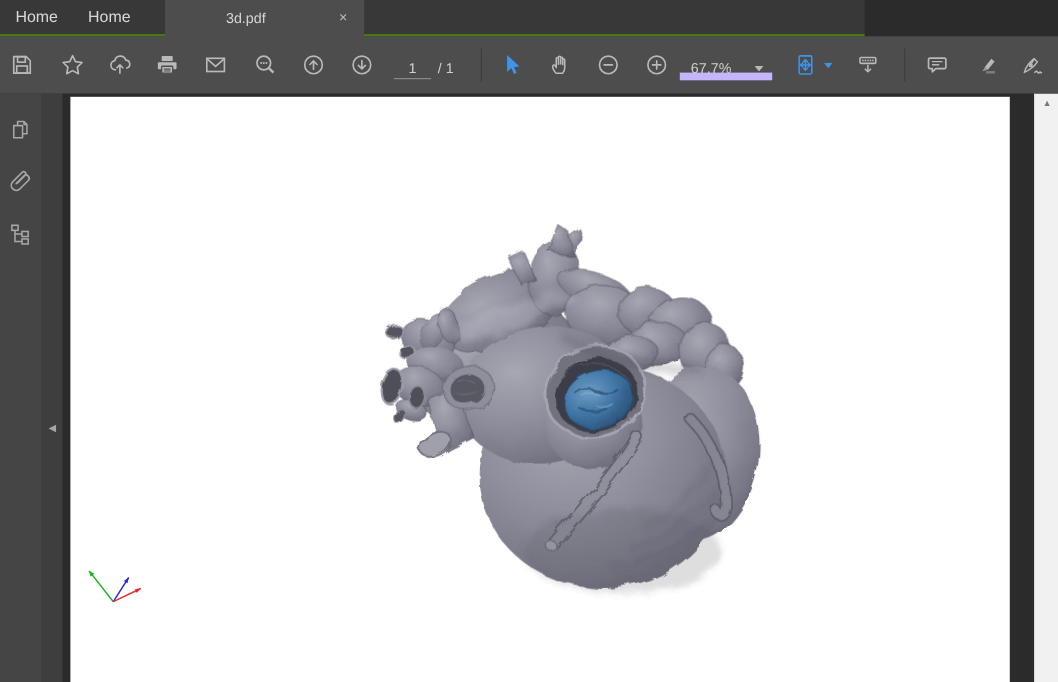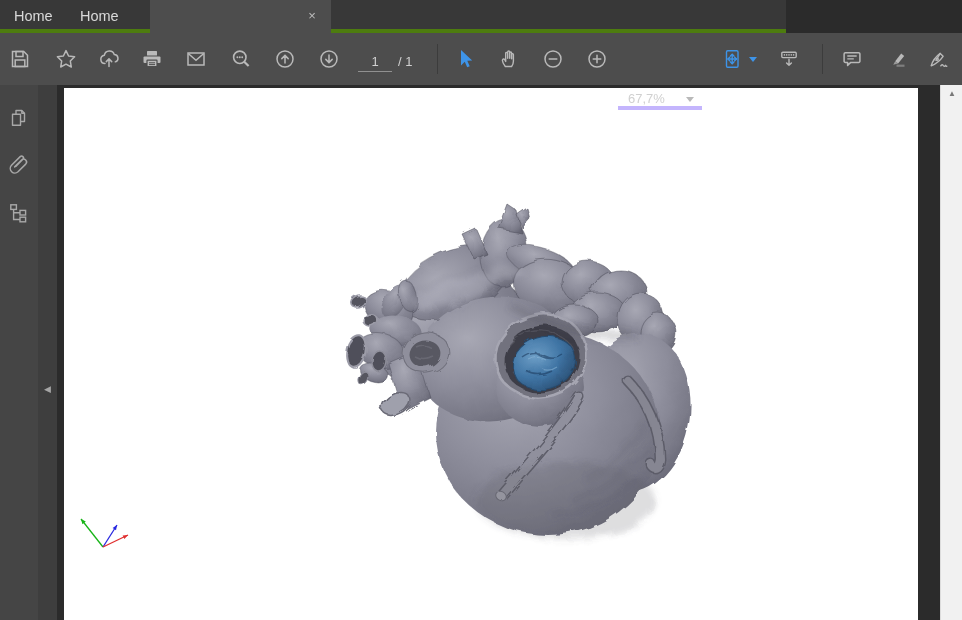--- a/index.html
+++ b/index.html
@@ -1,42 +1,42 @@
 <!DOCTYPE html>
 <html><head>
 <meta charset="utf-8">
 <style>
   * { margin:0; padding:0; box-sizing:border-box; }
   html,body { width:962px; height:620px; overflow:hidden; background:#2b2b2b;
               font-family:"Liberation Sans", sans-serif; }
   .abs { position:absolute; }
   
   #tabbar { position:absolute; left:0; top:0; width:786px; height:33px;
-            background:#383838; border-bottom:4px solid #4d7c0f; z-index:5; }
+            background:#383838; border-bottom:2px solid #4d7c0f; z-index:5; }
   .tb-label { position:absolute; top:0; height:33px; line-height:33px;
               color:#d9d9d9; font-size:14.5px; cursor:pointer; }
   #doc-tab { position:absolute; left:150px; top:0; width:181px; height:34px;
              background:#4d4d4d; z-index:6; cursor:default; }
   #doc-tab .tab-label { position:absolute; left:0; right:34px; top:0; height:33px;
              line-height:33px; text-align:center; color:#d4d4d4; font-size:13px; }
   #doc-tab .tab-close { position:absolute; right:10px; top:7px; width:18px; height:18px;
              line-height:18px; text-align:center; color:#bdbdbd; font-size:13px; cursor:pointer; }
   
   #toolbar { position:absolute; left:0; top:33px; width:962px; height:52px;
              background:#4d4d4d; z-index:4; }
   .ticon { position:absolute; top:15px; width:22px; height:22px; cursor:pointer; }
   .tsep  { position:absolute; top:11px; width:1px; height:30px; background:#3c3c3c; }
   #page-input { position:absolute; left:358px; top:19px; width:34px; height:20px;
                 background:transparent; border:none; border-bottom:1px solid #909090;
                 color:#d0d0d0; font-size:13px; text-align:center;
                 font-family:"Liberation Sans", sans-serif; }
   #page-total { position:absolute; left:398px; top:19px; height:20px; line-height:20px;
                 color:#d0d0d0; font-size:13px; }
   #zoom-ctl { position:absolute; left:618px; top:19px; width:84px; height:21px;
-              border-bottom:4px solid #c4b5fd; cursor:pointer;margin-top:37px; }
+              border-bottom:7px solid #c4b5fd; cursor:pointer; }
   #zoom-ctl .zv { position:absolute; left:10px; top:0; height:20px; line-height:20px;
                   color:#d0d0d0; font-size:13px; }
   #zoom-ctl svg { position:absolute; right:8px; top:8px; }
   #fit-ctl { position:absolute; left:721px; top:15px; width:38px; height:22px; cursor:pointer; }
   
   #sidebar { position:absolute; left:0; top:85px; width:38px; height:535px; background:#454545; }
   .sicon { position:absolute; left:7px; width:24px; height:24px; cursor:pointer; }
   #splitter { position:absolute; left:38px; top:85px; width:19px; height:535px; background:#3e3e3e; }
   #collapse { position:absolute; left:0; top:299px; width:19px; text-align:center;
               color:#a5a5a5; font-size:9px; cursor:pointer; }
@@ -52,20 +52,21 @@
   svg { display:block; }
 </style>
 </head>
 <body>
 
 <div id="tabbar">
   <span class="tb-label" style="left:14px">Home</span>
   <span class="tb-label" style="left:80px">Home</span>
 </div>
 <div id="doc-tab">
+  <span class="tab-label">3d.pdf</span>
   <span class="tab-close">×</span>
 </div>
 
 <div id="toolbar">
 
   <svg class="ticon" style="left:9px" viewBox="0 0 22 22">
     <g fill="none" stroke="#b9b9b9" stroke-width="1.5">
       <path d="M3.5,3.5 H14.8 L18.5,7.2 V18.5 H3.5 Z"></path>
       <rect x="7" y="3.5" width="7" height="5"></rect>
       <rect x="6.2" y="12" width="9.6" height="6.5"></rect>

